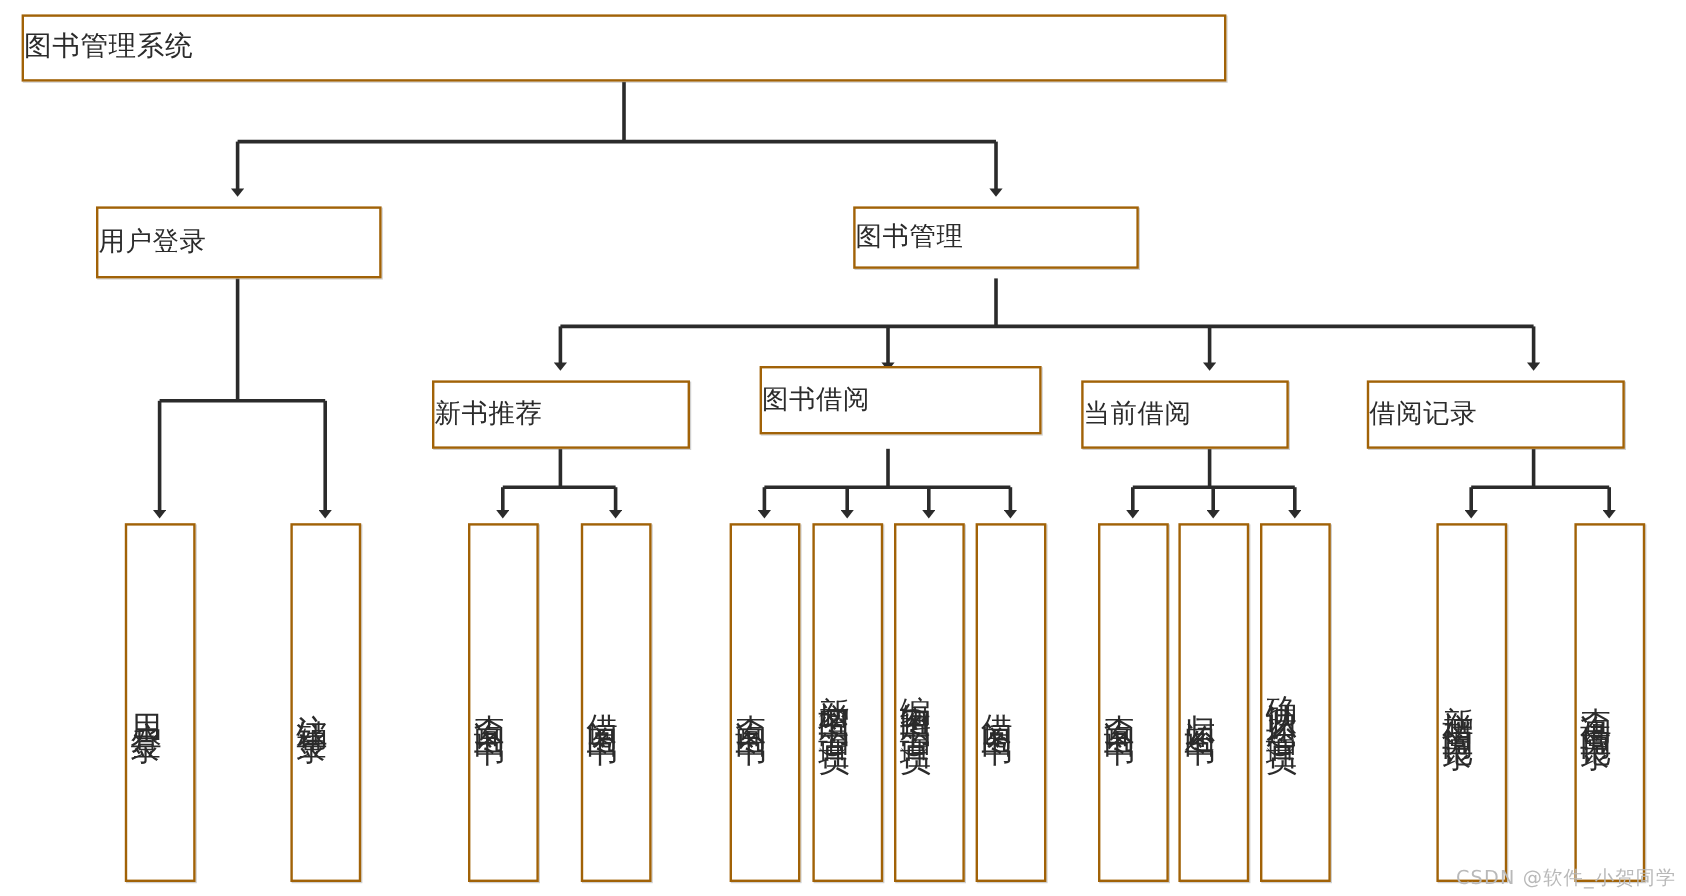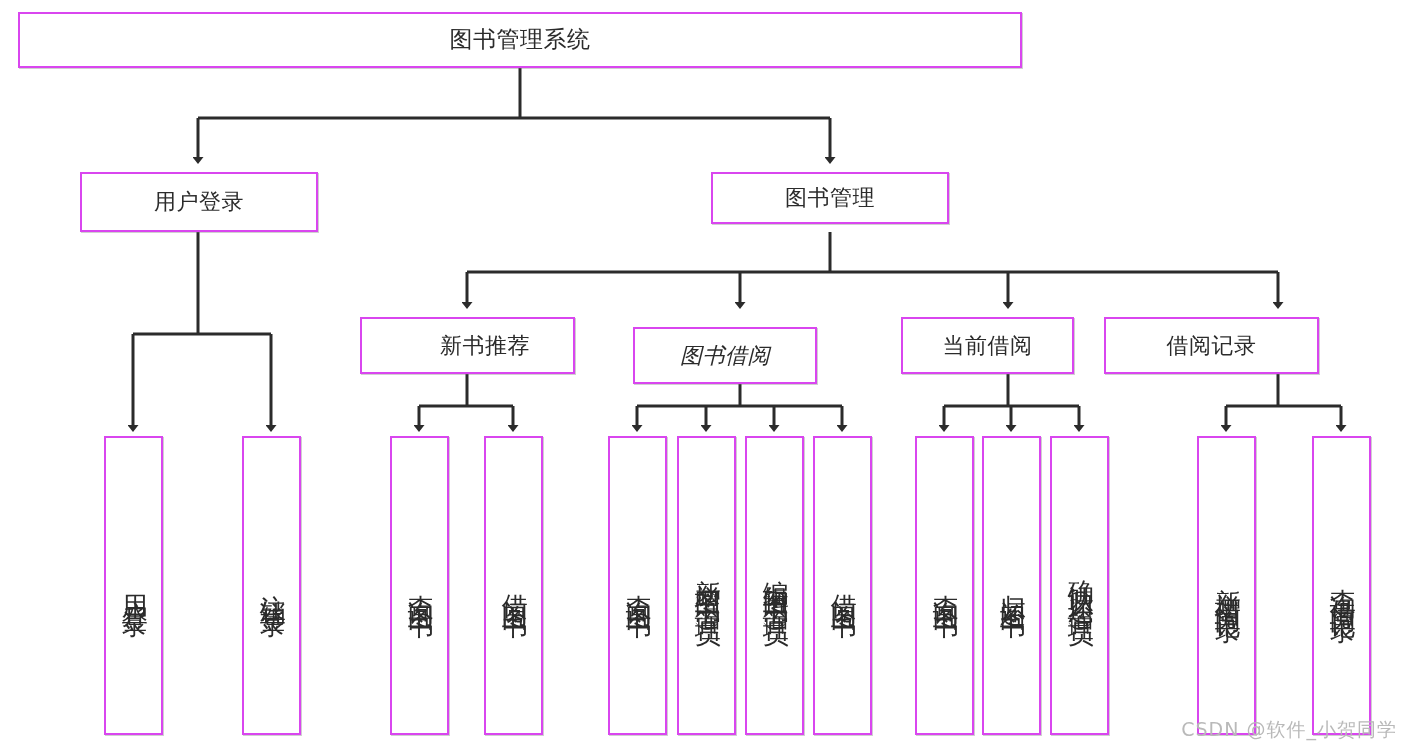--- a/index.html
+++ b/index.html
@@ -1,26 +1,26 @@
 <!DOCTYPE html>
 <html><head>
 <meta charset="utf-8">
 <style>
   html,body{margin:0;padding:0;background:#ffffff;}
   body{font-family:"DejaVu Sans","Liberation Sans",sans-serif;}
   #stage{position:relative;width:1405px;height:747px;background:#fff;overflow:hidden;}
   .node{
     position:absolute;
     box-sizing:border-box;
-    border:2px solid #d946ef;
+    border:2px solid #a16207;
     background:#ffffff;
     color:#2b2b2b;
     display:flex;
     align-items:center;
-    justify-content:center;
+    justify-content:flex-start;
     box-shadow:1px 1px 0 rgba(120,120,120,0.35);
   }
   .node .lbl{
     display:block;
     text-align:center;
     line-height:1.18;
     letter-spacing:0.5px;
   }
   
   .h-node .lbl{font-size:22px;writing-mode:horizontal-tb;}
@@ -34,21 +34,21 @@
     line-height:1.05;
     letter-spacing:6px;
     white-space:nowrap;
     transform:translateX(1px);
   }
   svg#wires{position:absolute;left:0;top:0;width:1405px;height:747px;pointer-events:none;}
   .wm{
     position:absolute;
     right:8px;
     bottom:4px;
-    font-size:19px;
+    font-size:16px;
     color:#b9b9b9;
     letter-spacing:1px;
     white-space:nowrap;
     user-select:none;
   }
 </style>
 </head>
 <body>
 
 <div id="stage">
@@ -107,30 +107,30 @@
     <span class="lbl">图书管理系统</span>
   </div>
 
   <div class="node h-node" style="left:80px;top:172px;width:238px;height:60px;">
     <span class="lbl">用户登录</span>
   </div>
   <div class="node h-node" style="left:711px;top:172px;width:238px;height:52px;">
     <span class="lbl">图书管理</span>
   </div>
 
-  <div class="node h-node" style="left:360px;top:317px;width:215px;height:57px;padding-left:35px;">
+  <div class="node h-node" style="left:360px;top:317px;width:215px;height:57px;">
     <span class="lbl">新书推荐</span>
   </div>
-  <div class="node h-node" style="left:633px;top:327px;width:184px;height:57px;font-style:italic;">
+  <div class="node h-node" style="left:633px;top:305px;width:235px;height:57px;">
     <span class="lbl">图书借阅</span>
   </div>
   <div class="node h-node" style="left:901px;top:317px;width:173px;height:57px;">
     <span class="lbl">当前借阅</span>
   </div>
-  <div class="node h-node" style="left:1104px;top:317px;width:215px;height:57px;">
+  <div class="node h-node" style="left:1139px;top:317px;width:215px;height:57px;">
     <span class="lbl">借阅记录</span>
   </div>
 
   <div class="node v-node" style="left:104px;top:436px;width:59px;height:299px;">
     <span class="lbl">用户登录</span>
   </div>
   <div class="node v-node" style="left:242px;top:436px;width:59px;height:299px;">
     <span class="lbl">注销登录</span>
   </div>
 

